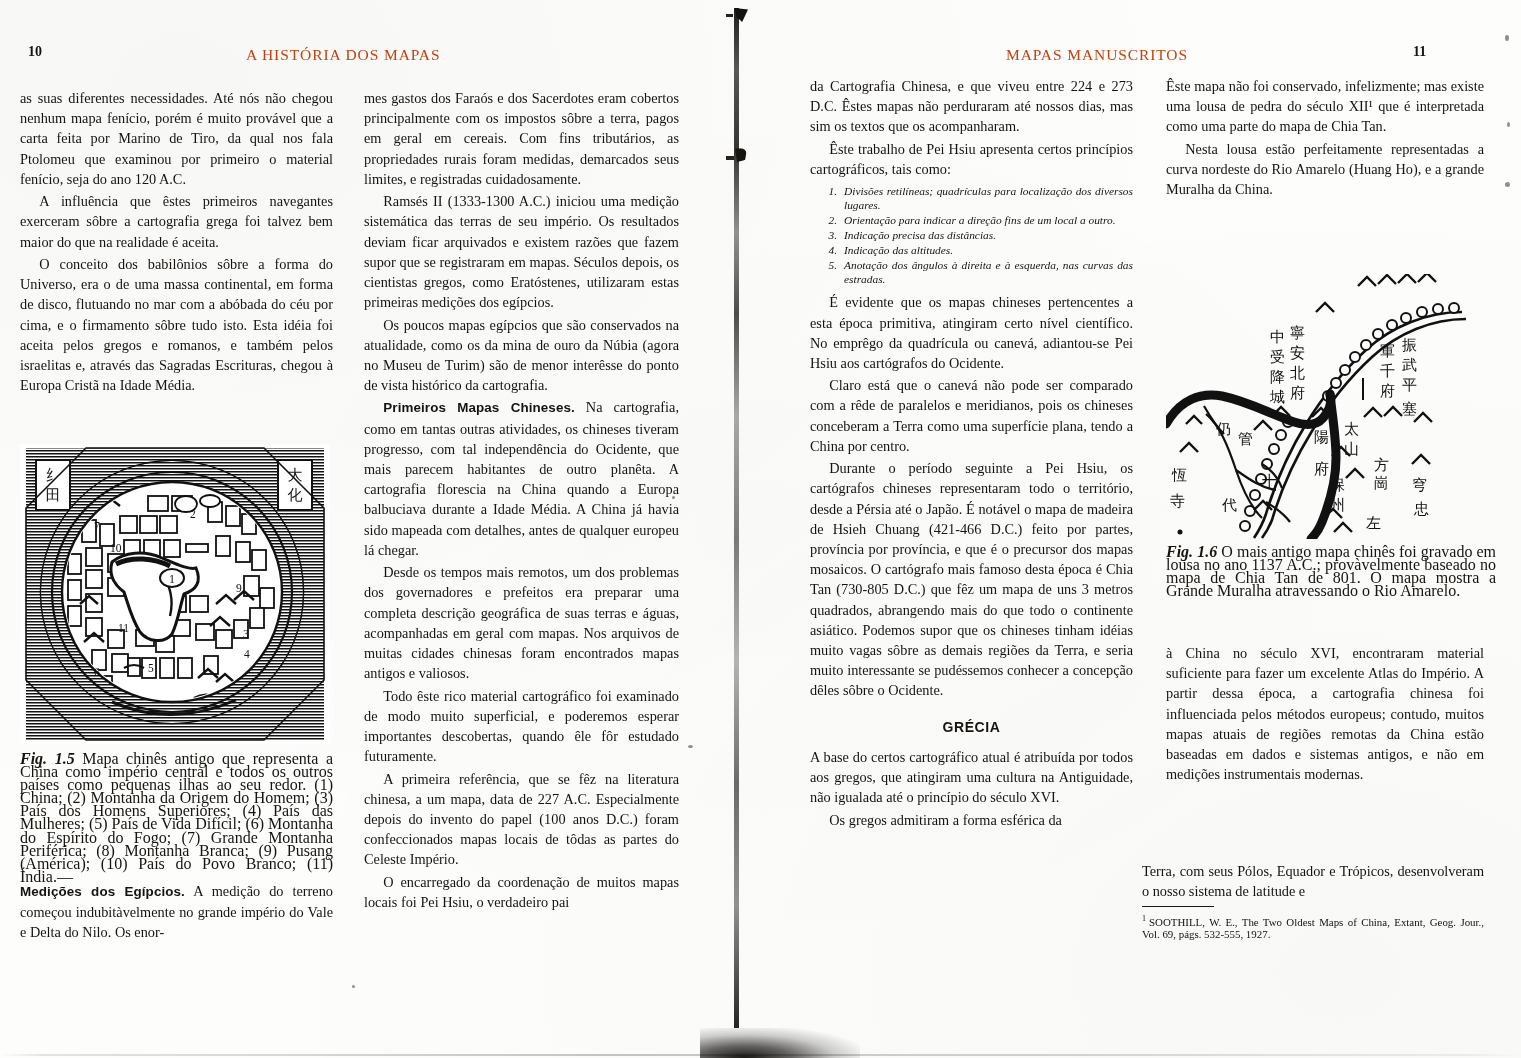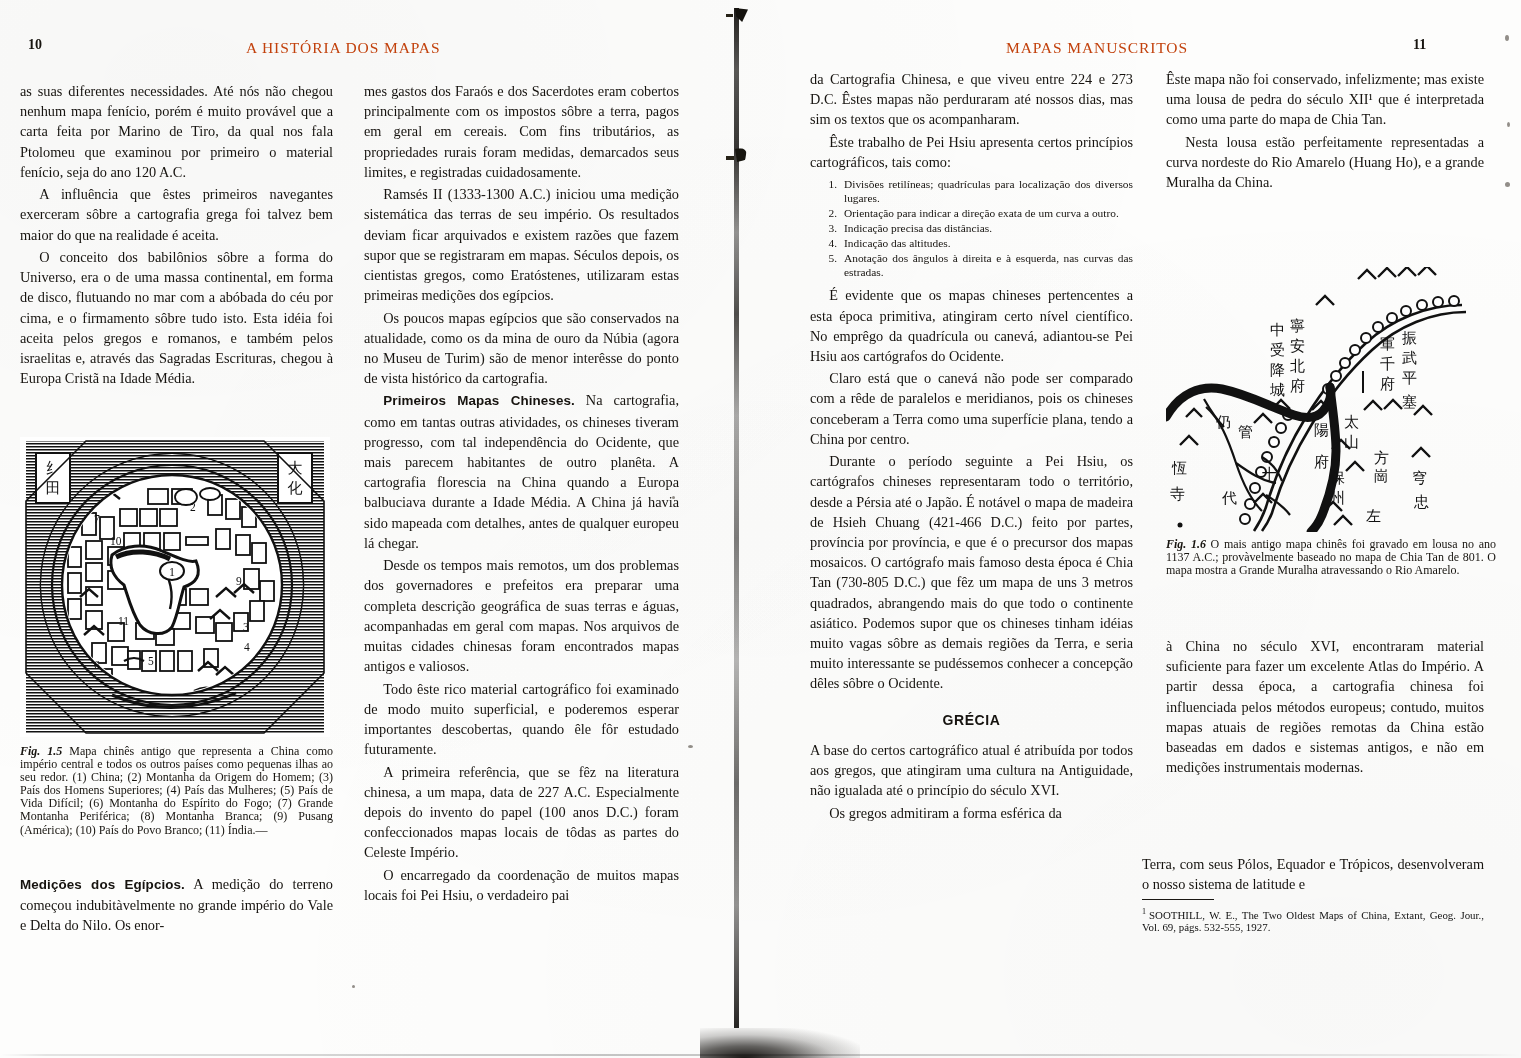--- a/index.html
+++ b/index.html
@@ -87,21 +87,21 @@
     pointer-events: none;
   }
   #bottom-edge {
     position: absolute;
     left: 0; bottom: 2px; width: 1521px; height: 2px;
     background: linear-gradient(to right, rgba(0,0,0,0) 0%, rgba(0,0,0,.10) 3%, rgba(0,0,0,.22) 40%, rgba(0,0,0,.16) 70%, rgba(0,0,0,.05) 97%, rgba(0,0,0,0) 100%);
     pointer-events: none;
   }
 
   
-  .page { position: absolute; top: 9px; height: 856px; }
+  .page { position: absolute; top: 16px; height: 856px; }
   #page-left  { left: 0;    width: 726px; }
   #page-right { left: 748px; width: 773px; }
 
   .running-head {
     position: absolute;
     top: 30px;
     font-size: 15.5px;
     letter-spacing: .9px;
     font-variant: small-caps;
     text-transform: uppercase;
@@ -135,39 +135,39 @@
   .col p b, .col .runin {
     font-weight: 700;
     font-family: "Liberation Sans", "DejaVu Sans", sans-serif;
     font-size: 13.4px;
     letter-spacing: .1px;
   }
 
   
   .figbox { position: absolute; }
   .figcap {
-    font-size: 12px;
+    font-size: 16px;
     line-height: 13.1px;
     text-align: justify;
     color: #17140f;
   }
   .figcap .lbl {
     font-style: italic;
     font-weight: 700;
   }
 
   
   ol.principles {
     margin: 6px 0 6px 0;
     padding-left: 30px;
     font-size: 11.4px;
     line-height: 13.6px;
     text-align: justify;
   }
-  ol.principles li { margin-bottom: 1.5px; padding-left: 4px; }
+  ol.principles li { margin-bottom: 1.5px; padding-left: 4px; font-style: italic; }
 
   
   .sect-head {
     font-family: "Liberation Sans", "DejaVu Sans", sans-serif;
     font-weight: 700;
     font-size: 14px;
     letter-spacing: .6px;
     text-align: center;
     margin: 16px 0 10px 0;
   }
@@ -405,21 +405,21 @@
     <div class="running-head" style="left:258px;">MAPAS MANUSCRITOS</div>
 
     <div class="folio" style="left:665px;">11</div>
 
     <div class="col" id="rp-c1" style="left:62px; top:60px; width:323px;">
       <p class="noindent">da Cartografia Chinesa, e que viveu entre 224 e 273 D.C. Êstes mapas não perduraram até nossos dias, mas sim os textos que os acompanharam.</p>
       <p>Êste trabalho de Pei Hsiu apresenta certos princípios cartográficos, tais como:</p>
 
       <ol class="principles">
         <li>Divisões retilíneas; quadrículas para localização dos diversos lugares.</li>
-        <li>Orientação para indicar a direção exata de um curva a outro.</li>
+        <li>Orientação para indicar a direção fins de um local a outro.</li>
         <li>Indicação precisa das distâncias.</li>
         <li>Indicação das altitudes.</li>
         <li>Anotação dos ângulos à direita e à esquerda, nas curvas das estradas.</li>
       </ol>
 
       <p>É evidente que os mapas chineses pertencentes a esta época primitiva, atingiram certo nível científico. No emprêgo da quadrícula ou canevá, adiantou-se Pei Hsiu aos cartógrafos do Ocidente.</p>
       <p>Claro está que o canevá não pode ser comparado com a rêde de paralelos e meridianos, pois os chineses conceberam a Terra como uma superfície plana, tendo a China por centro.</p>
       <p>Durante o período seguinte a Pei Hsiu, os cartógrafos chineses representaram todo o território, desde a Pérsia até o Japão. É notável o mapa de madeira de Hsieh Chuang (421-466 D.C.) feito por partes, província por província, e que é o precursor dos mapas mosaicos. O cartógrafo mais famoso desta época é Chia Tan (730-805 D.C.) que fêz um mapa de uns 3 metros quadrados, abrangendo mais do que todo o continente asiático. Podemos supor que os chineses tinham idéias muito vagas sôbre as demais regiões da Terra, e seria muito interessante se pudéssemos conhecer a concepção dêles sôbre o Ocidente.</p>
 
       <div class="sect-head">GRÉCIA</div>

